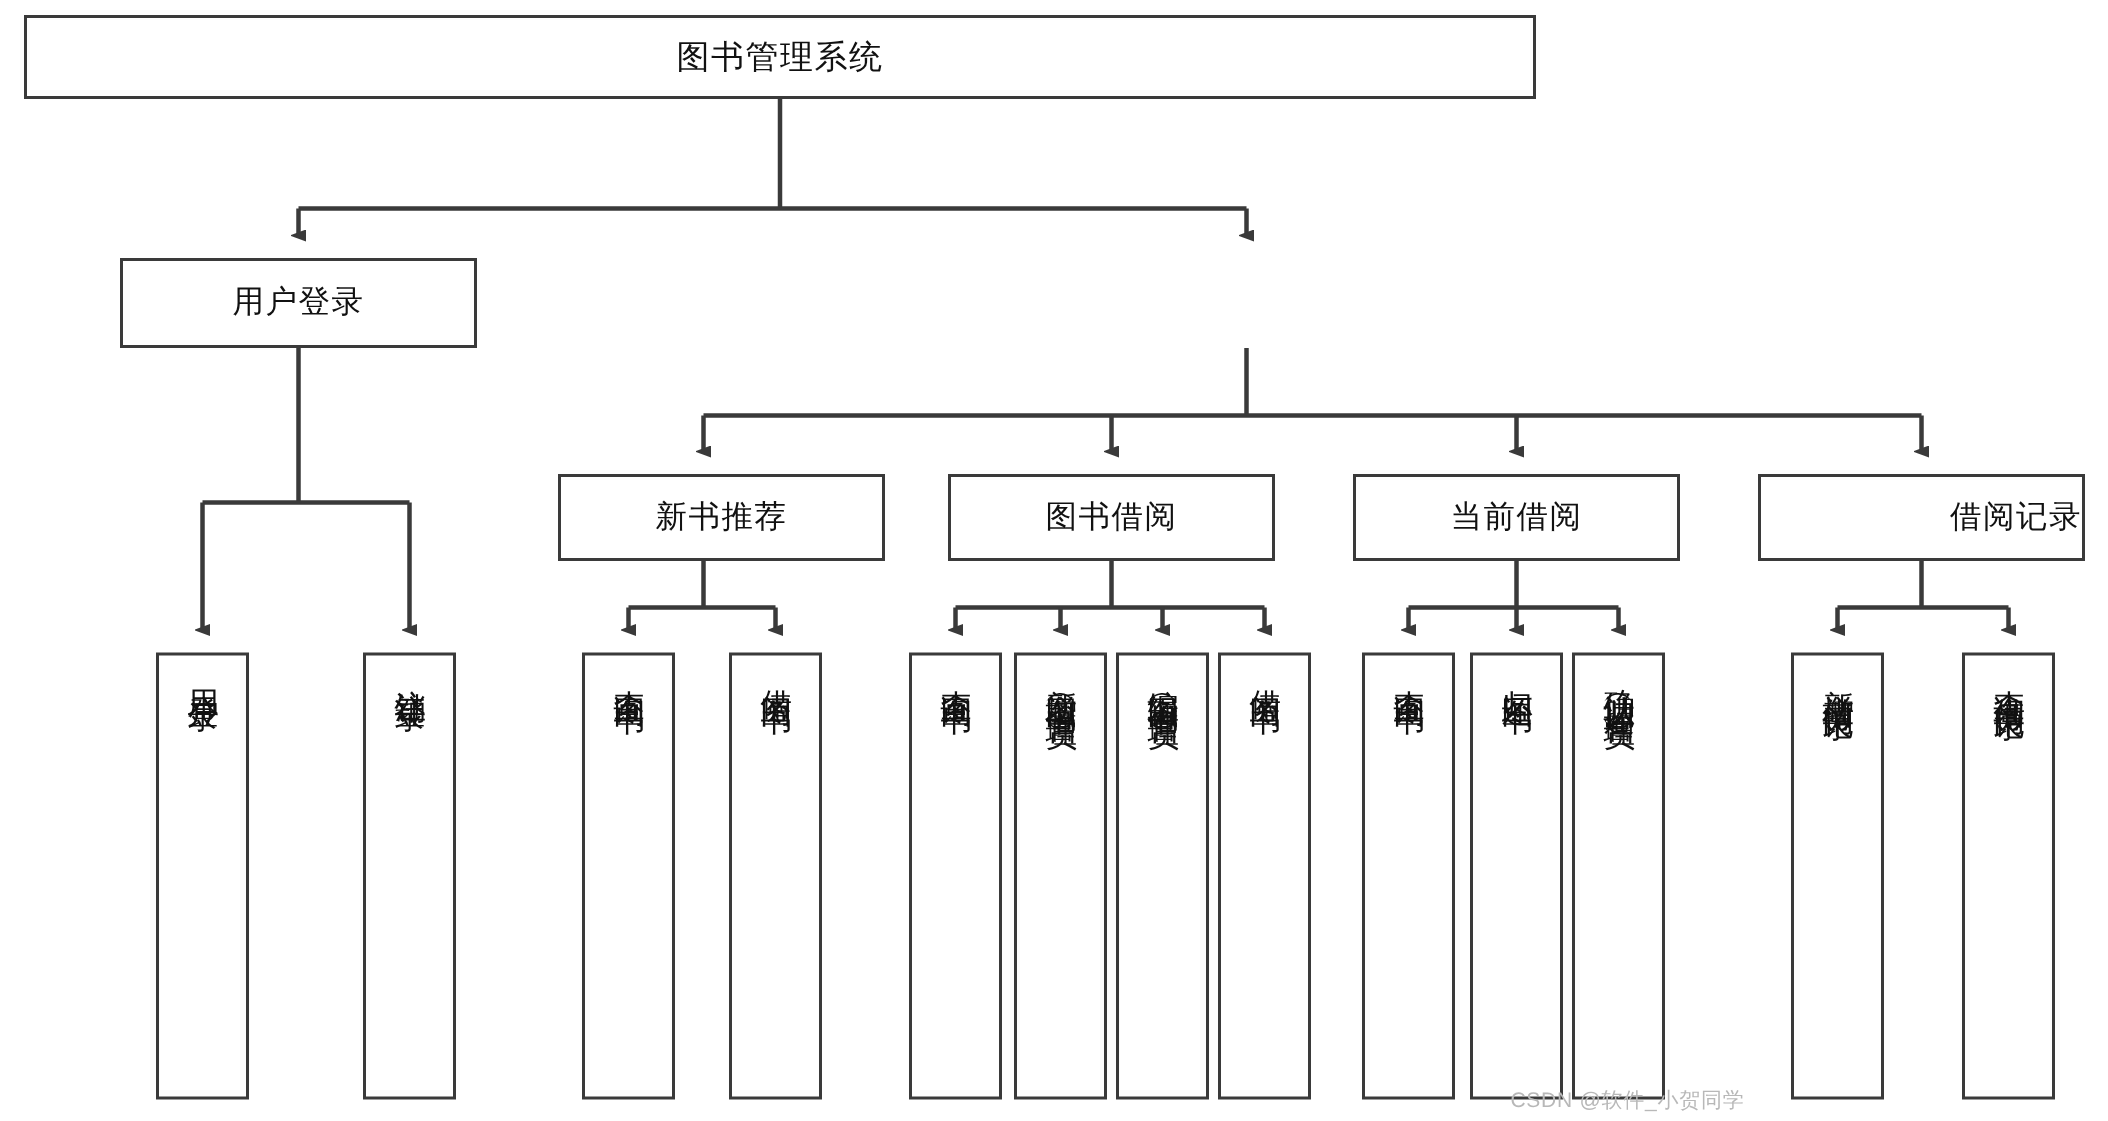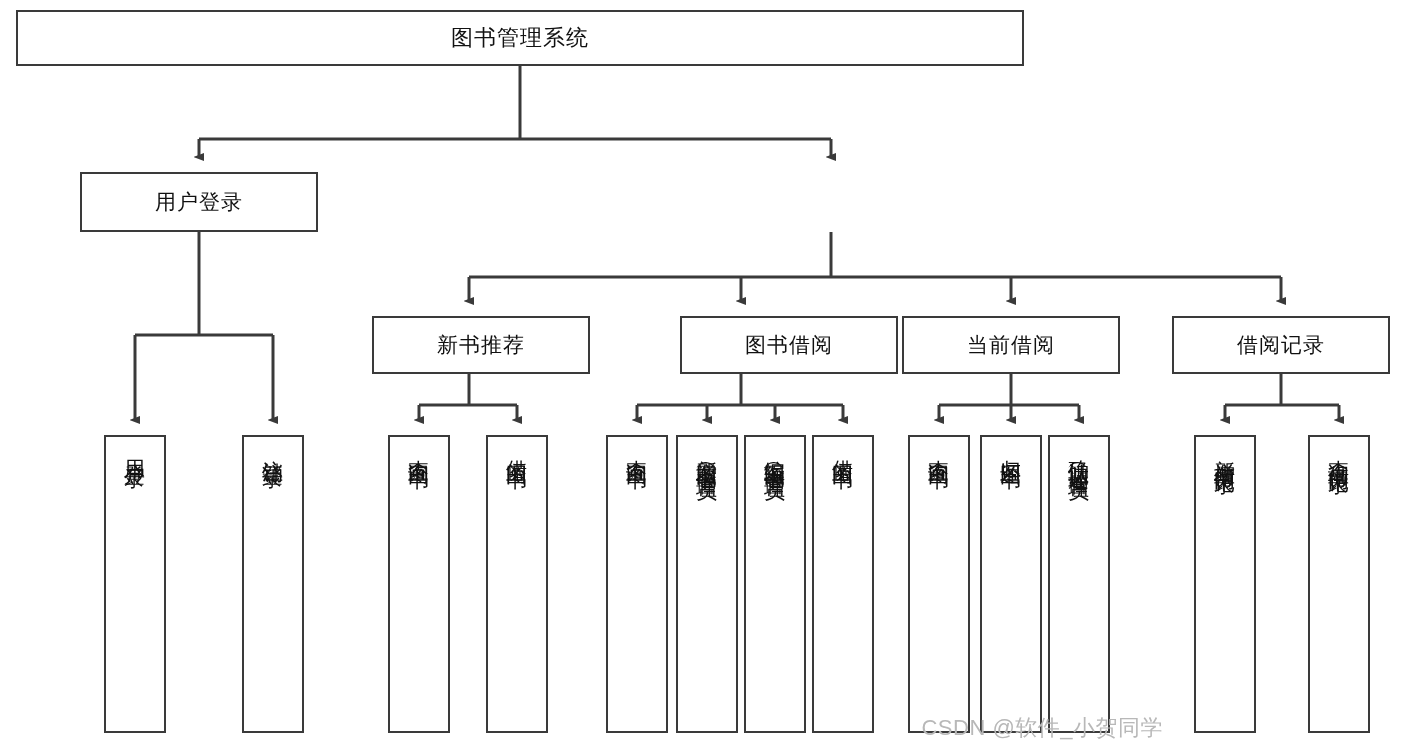--- a/index.html
+++ b/index.html
@@ -38,21 +38,21 @@
     font-size:21px;
     letter-spacing:3px;
     line-height:1.0;
     white-space:normal;
   }
   .node.root .node-label{font-size:22px;}
   .watermark{
     position:absolute;
     right:8px;
     bottom:4px;
-    font-size:22px;
+    font-size:14px;
     color:#b8b8b8;
     letter-spacing:0.5px;
     white-space:nowrap;
     pointer-events:none;
   }
 </style>
 </head>
 <body>
 
 <div id="canvas">
@@ -111,27 +111,27 @@
     <span class="node-label">图书管理系统</span>
   </div>
 
   <div class="node" style="left:80px;top:172px;width:238px;height:60px;">
     <span class="node-label">用户登录</span>
   </div>
 
   <div class="node" style="left:372px;top:316px;width:218px;height:58px;">
     <span class="node-label">新书推荐</span>
   </div>
-  <div class="node" style="left:632px;top:316px;width:218px;height:58px;margin-left:48px;">
+  <div class="node" style="left:632px;top:316px;width:218px;height:58px;">
     <span class="node-label">图书借阅</span>
   </div>
   <div class="node" style="left:902px;top:316px;width:218px;height:58px;justify-content:center;">
     <span class="node-label">当前借阅</span>
   </div>
-  <div class="node" style="left:1172px;top:316px;width:218px;height:58px;">
+  <div class="node" style="left:1172px;top:316px;width:218px;height:58px;justify-content:flex-end;">
     <span class="node-label">借阅记录</span>
   </div>
 
   <div class="node vertical" style="left:104px;top:435px;width:62px;height:298px;">
     <span class="node-label">用户登录</span>
   </div>
   <div class="node vertical" style="left:242px;top:435px;width:62px;height:298px;">
     <span class="node-label">注销登录</span>
   </div>
   <div class="node vertical" style="left:388px;top:435px;width:62px;height:298px;">

